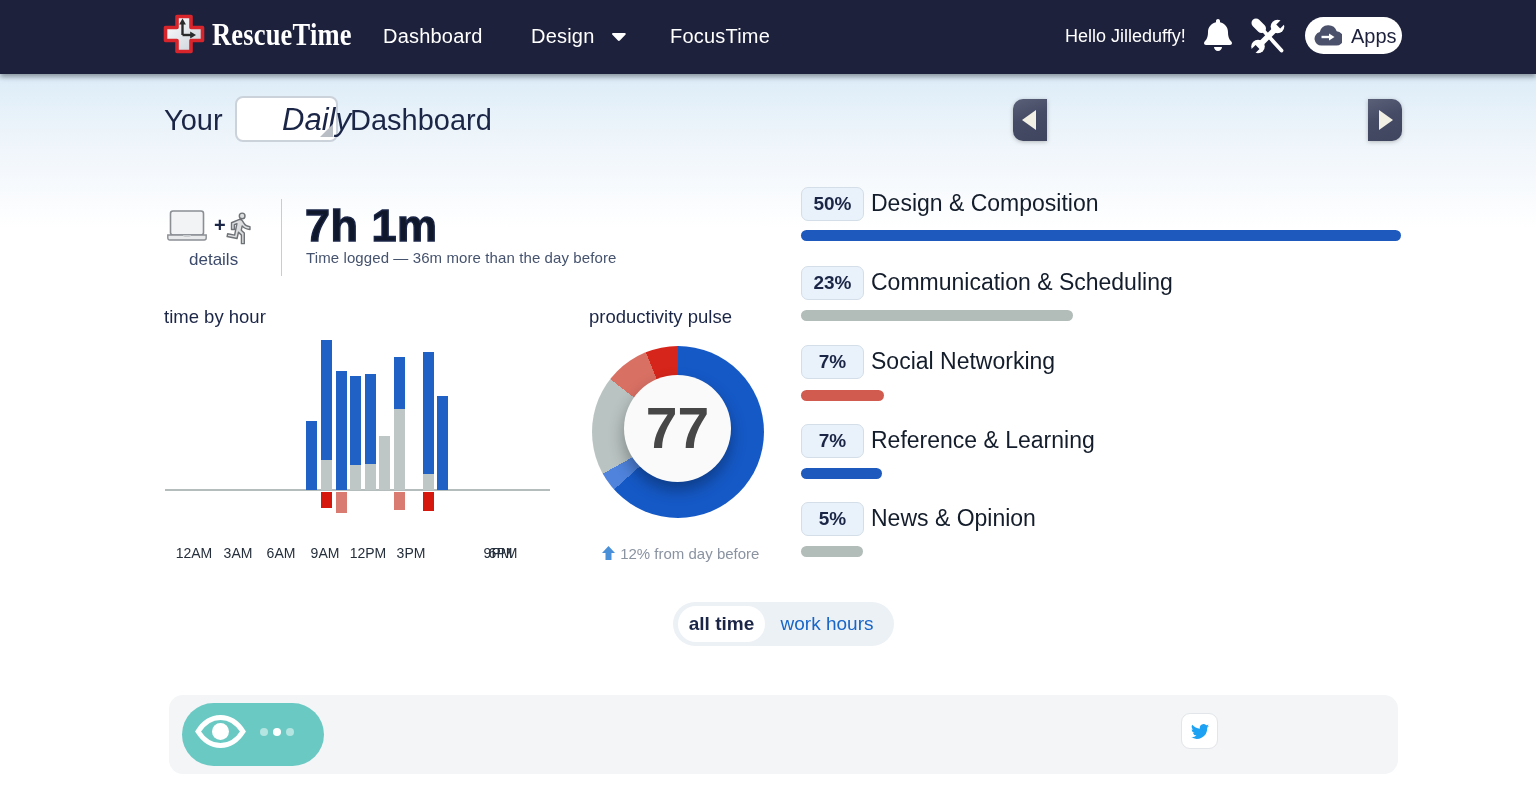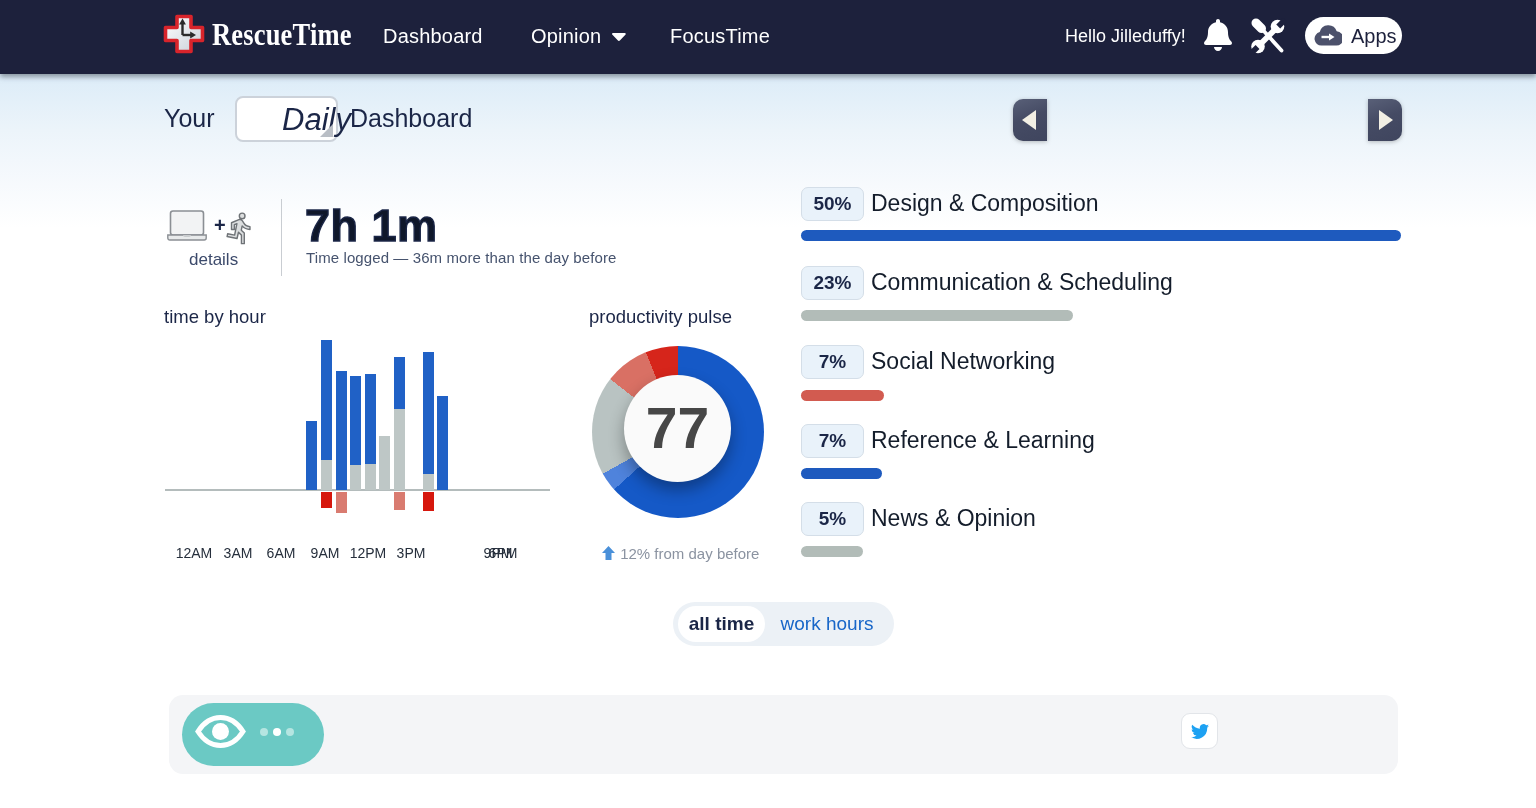--- a/index.html
+++ b/index.html
@@ -11,21 +11,21 @@
   #header { position:absolute; left:0; top:0; width:1536px; height:74px; background:#1d213c; box-shadow:0 3px 5px rgba(70,80,90,.55); z-index:5; }
   .nav { position:absolute; color:#fff; font-size:20px; font-weight:400; top:25px; letter-spacing:.2px; }
   #wordmark { position:absolute; left:212px; top:17px; color:#fff; font-family:"Liberation Serif", serif; font-weight:bold; font-size:31px; transform:scaleX(0.855); transform-origin:left center; letter-spacing:.2px; }
   #hello { position:absolute; left:1065px; top:26px; color:#fff; font-size:18px; }
   #appsbtn { position:absolute; left:1305px; top:17px; width:97px; height:37px; background:#fff; border-radius:19px; }
   #appsbtn span { position:absolute; left:46px; top:8px; color:#1d213c; font-size:20px; }
 
   
   #hero { position:absolute; left:0; top:74px; width:1536px; height:86px; background:linear-gradient(#dcecf8 0%, #ecf4fa 65%, #f2f7fc 100%); }
   #herofade { position:absolute; left:0; top:160px; width:1536px; height:80px; background:linear-gradient(#f2f7fc, #ffffff 85%); }
-  .titlew { position:absolute; top:104px; color:#1b2647; font-size:25px; }
+  .titlew { position:absolute; top:104px; color:#1b2647; font-size:29px; }
   #dailybox { position:absolute; left:235px; top:96px; width:103px; height:46px; background:#fff; border:2px solid #ccd2da; border-radius:8px; }
   #dailybox .d { position:absolute; left:13px; top:4px; font-style:italic; font-size:31px; color:#1b2647;margin-left:32px; }
   #dailybox .grip { position:absolute; right:3px; bottom:3px; width:0; height:0; border-left:13px solid transparent; border-bottom:13px solid #b9bec5; }
 
   
   #datew { position:absolute; left:1013px; top:99px; width:389px; height:42px; filter:drop-shadow(0 1px 2px rgba(0,0,0,.25)); }
   .dbtn { position:absolute; top:0; width:34px; height:42px; background:linear-gradient(160deg,#596078 0%,#454b64 45%,#3f455e 100%); }
   .dbtn.l { left:0; border-radius:10px 0 0 10px; }
   .dbtn.r { right:0; border-radius:0 10px 10px 0; }
   #datemid { position:absolute; left:34px; top:0; width:321px; height:42px; background:#fff; }
@@ -83,21 +83,21 @@
     </linearGradient>
       </defs>
     <path d="M14 2.5 h14 v11 h11.5 v13 h-11.5 v11 h-14 v-11 h-11.5 v-13 h11.5 z" fill="url(#crossg)" stroke="#d8242b" stroke-width="3.6" stroke-linejoin="round"></path>
     <line x1="19.5" y1="21" x2="19.5" y2="10" stroke="#2a2a2a" stroke-width="2.4"></line>
     <path d="M19.5 4.5 l3.4 6 h-6.8 z" fill="#2a2a2a"></path>
     <line x1="19.5" y1="21" x2="28" y2="21" stroke="#2a2a2a" stroke-width="2.4"></line>
     <path d="M33 21 l-5.8 -3.4 v6.8 z" fill="#2a2a2a"></path>
   </svg>
   <div id="wordmark">RescueTime</div>
   <div class="nav" style="left:383px;">Dashboard</div>
-  <div class="nav" style="left:531px;">Opinion</div>
+  <div class="nav" style="left:531px;">Design</div>
   <svg class="abs" style="left:611px; top:32px;" width="15" height="9" viewBox="0 0 15 9">
       <path d="M1.2 1 h12.6 a1 1 0 0 1 .8 1.6 l-5.5 5.7 a1.6 1.6 0 0 1 -2.4 0 l-5.5 -5.7 a1 1 0 0 1 .8 -1.6 z" fill="#fff"></path>
     </svg>
   <div class="nav" style="left:670px;">FocusTime</div>
   <div id="hello">Hello Jilleduffy!</div>
   <svg class="abs" style="left:1204px; top:19px;" width="28" height="35" viewBox="0 0 448 560">
     <path d="M224 512c35.32 0 63.97-28.65 63.97-64H160.03c0 35.35 28.65 64 63.97 64zm215.39-149.71c-19.32-20.76-55.47-51.99-55.47-154.29 0-77.7-54.48-139.9-127.94-155.16V32c0-17.67-14.32-32-31.98-32s-31.98 14.33-31.98 32v20.84C118.56 68.1 64.08 130.3 64.08 208c0 102.3-36.15 133.53-55.47 154.29-6 6.45-8.66 14.16-8.61 21.71.11 16.4 12.98 32 32.1 32h383.8c19.12 0 32-15.6 32.1-32 .05-7.55-2.61-15.26-8.61-21.71z" fill="#fff"></path>
   </svg>
   <svg class="abs" style="left:1251px; top:18px;" width="36" height="37" viewBox="0 0 36 37">
 

